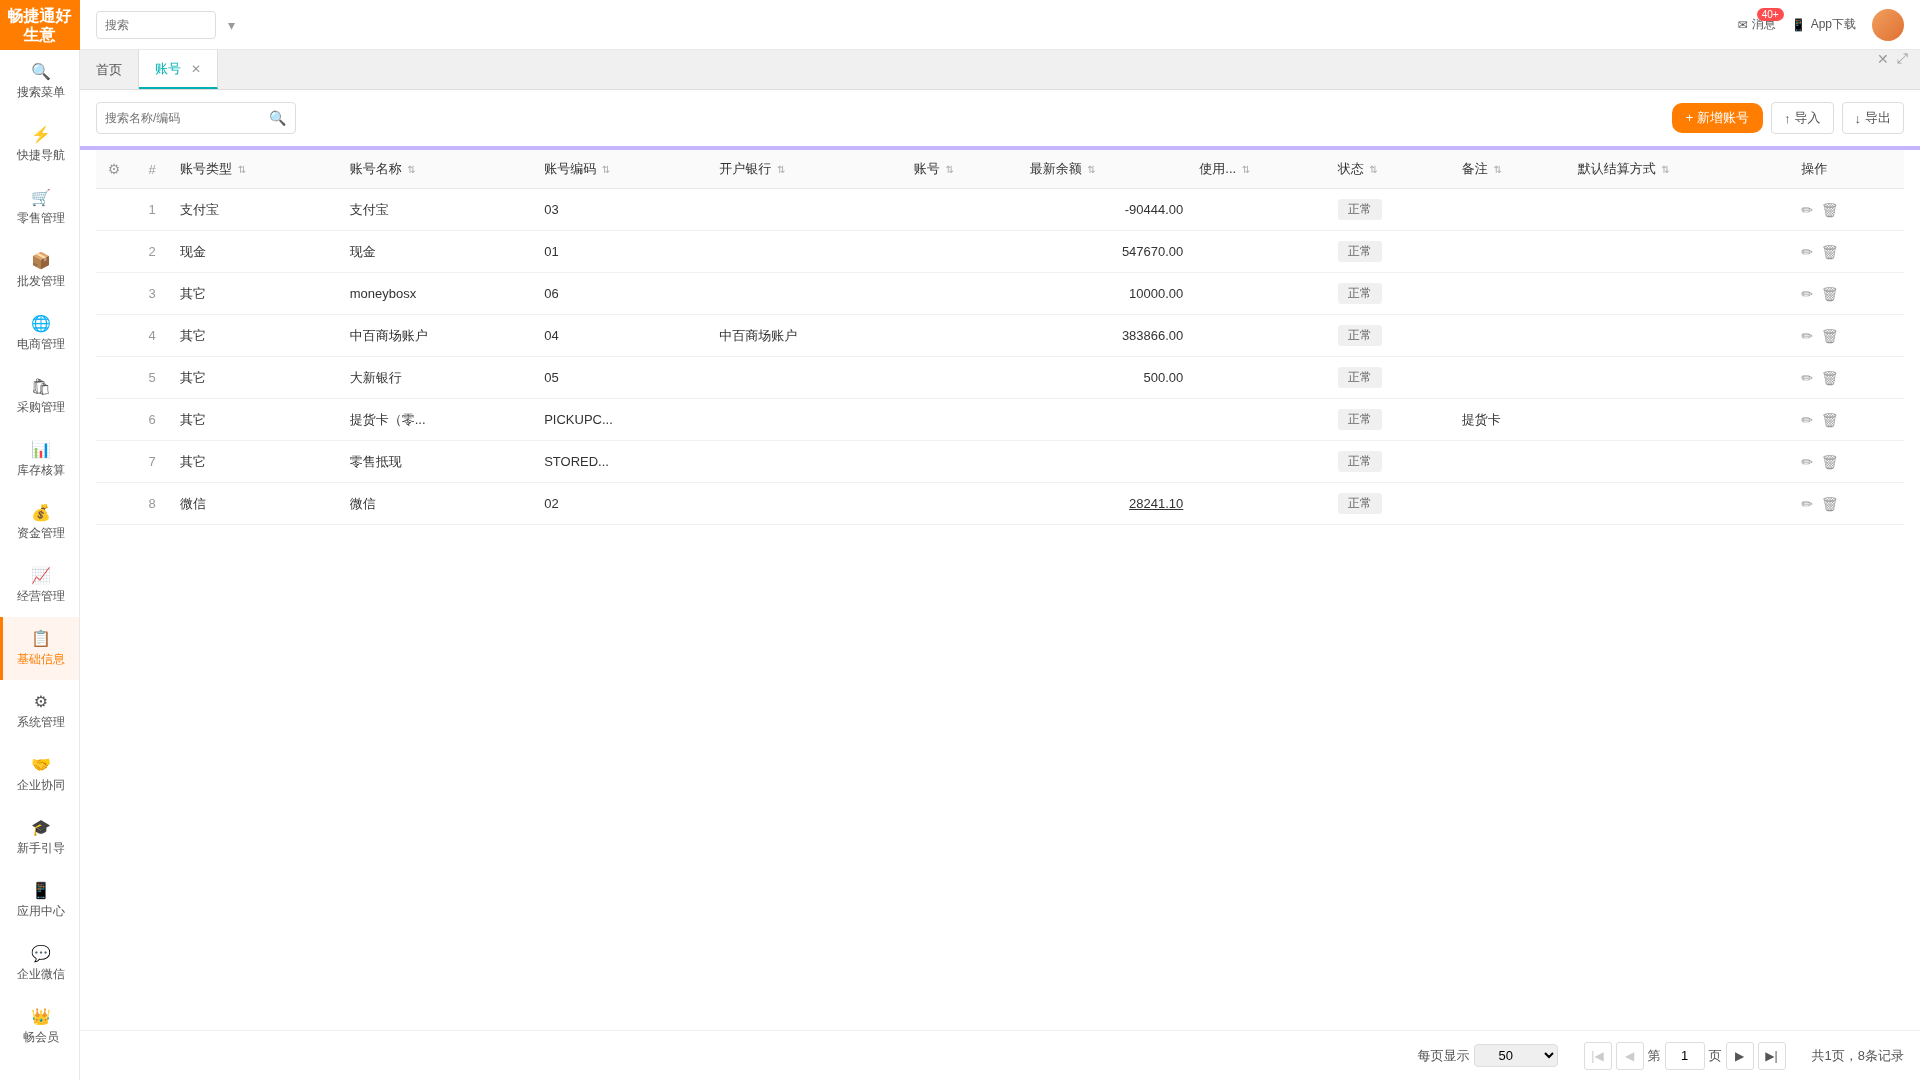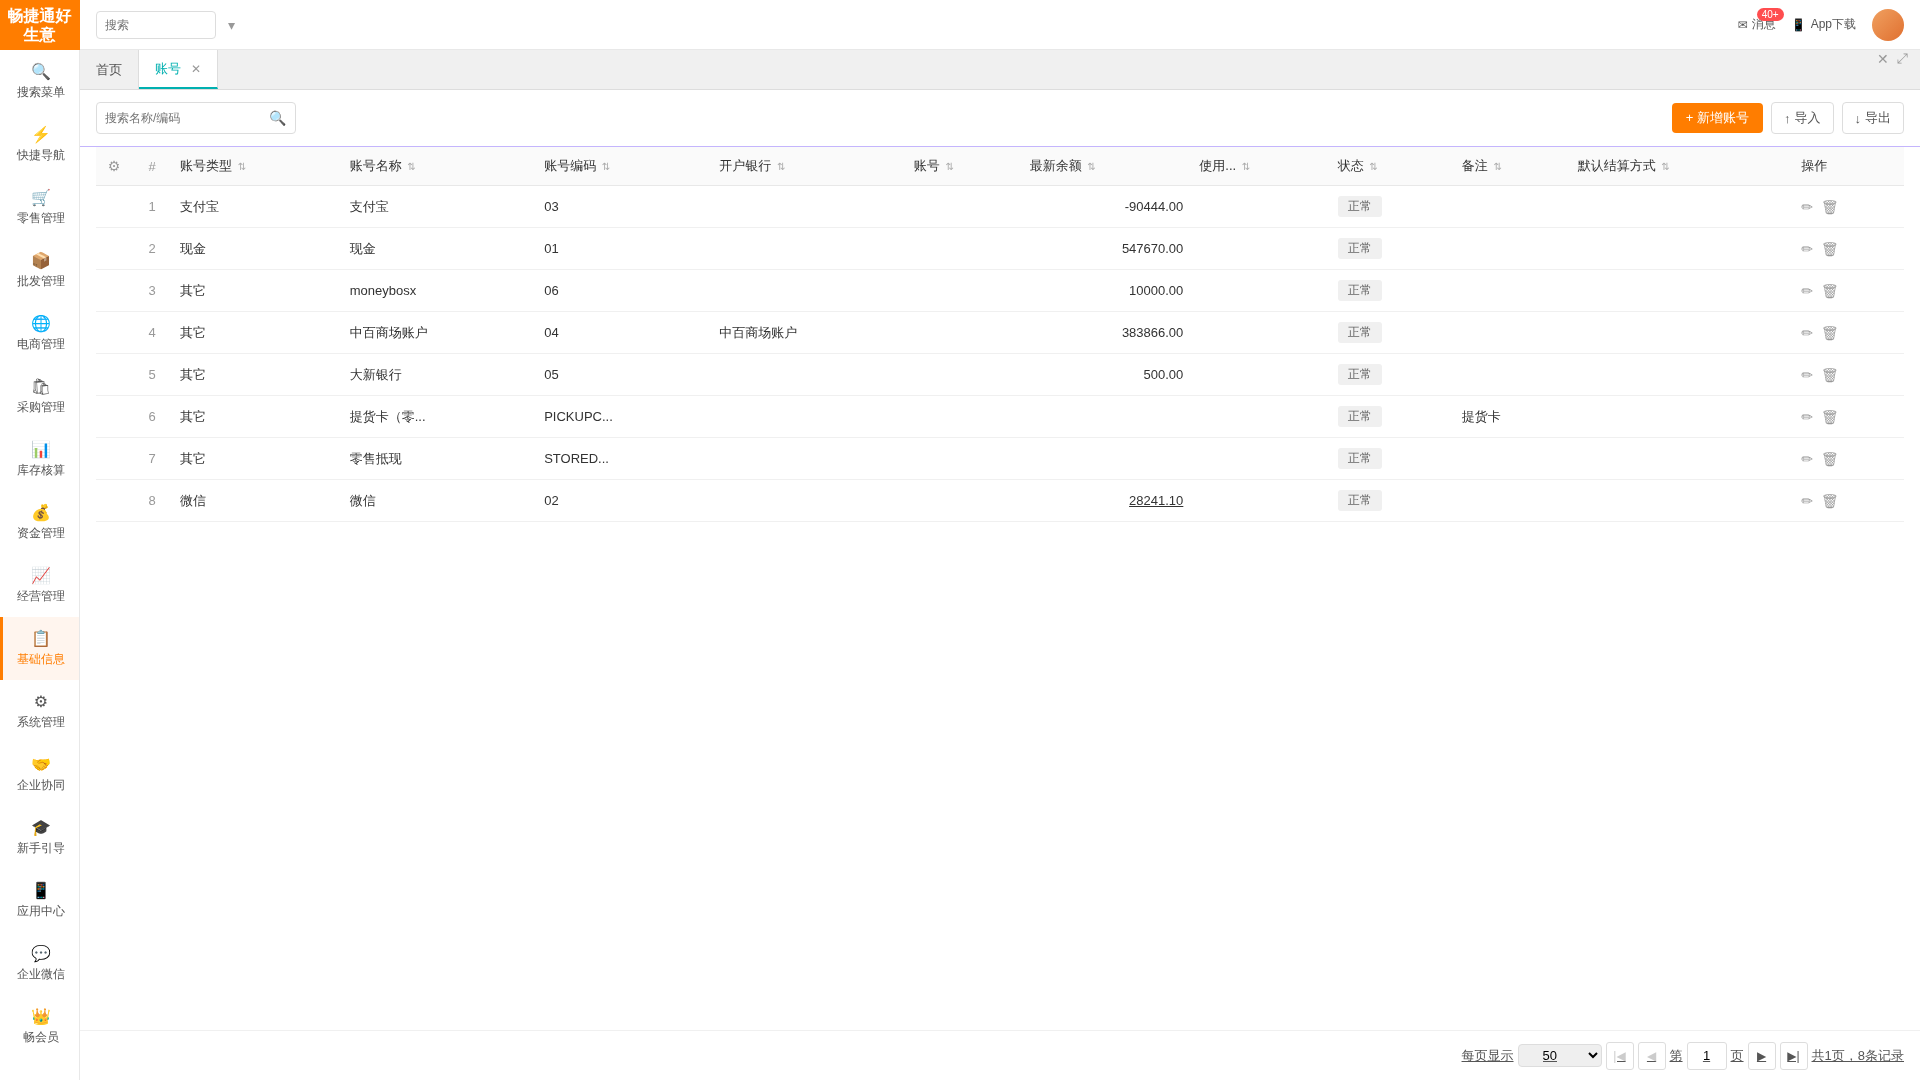--- a/index.html
+++ b/index.html
@@ -181,21 +181,21 @@
       flex-direction: column;
       overflow: hidden;
     }
 
     
     .toolbar {
       padding: 12px 16px;
       display: flex;
       align-items: center;
       justify-content: space-between;
-      border-bottom: 1px solid #c4b5fd;
+      border-bottom: 4px solid #c4b5fd;
       flex-shrink: 0;
     }
     .toolbar-left {
       display: flex;
       align-items: center;
       gap: 8px;
     }
     .search-input-wrap {
       display: flex;
       align-items: center;
@@ -215,21 +215,21 @@
     .search-icon { color: #aaa; font-size: 14px; }
     .toolbar-right {
       display: flex;
       align-items: center;
       gap: 8px;
     }
     .btn-primary {
       background: #ff7d00;
       color: white;
       border: none;
-      border-radius: 4px;
+      border-radius: 10px;
       padding: 6px 14px;
       font-size: 13px;
       cursor: pointer;
       display: flex;
       align-items: center;
       gap: 4px;
     }
     .btn-default {
       background: #fff;
       color: #555;
@@ -296,26 +296,25 @@
       font-size: 14px;
     }
 
     
     .pagination {
       height: 50px;
       display: flex;
       align-items: center;
       justify-content: flex-end;
       padding: 0 16px;
-      gap: 4px;
+      gap: 26px;
       border-top: 1px solid #f0f0f0;
       flex-shrink: 0;
       font-size: 13px;
       color: #555;
-      text-decoration: underline;
     }
     .page-size-select {
       display: flex;
       align-items: center;
       gap: 4px;
     }
     .page-size-select select {
       border: 1px solid #ddd;
       border-radius: 4px;
       padding: 2px 20px;

